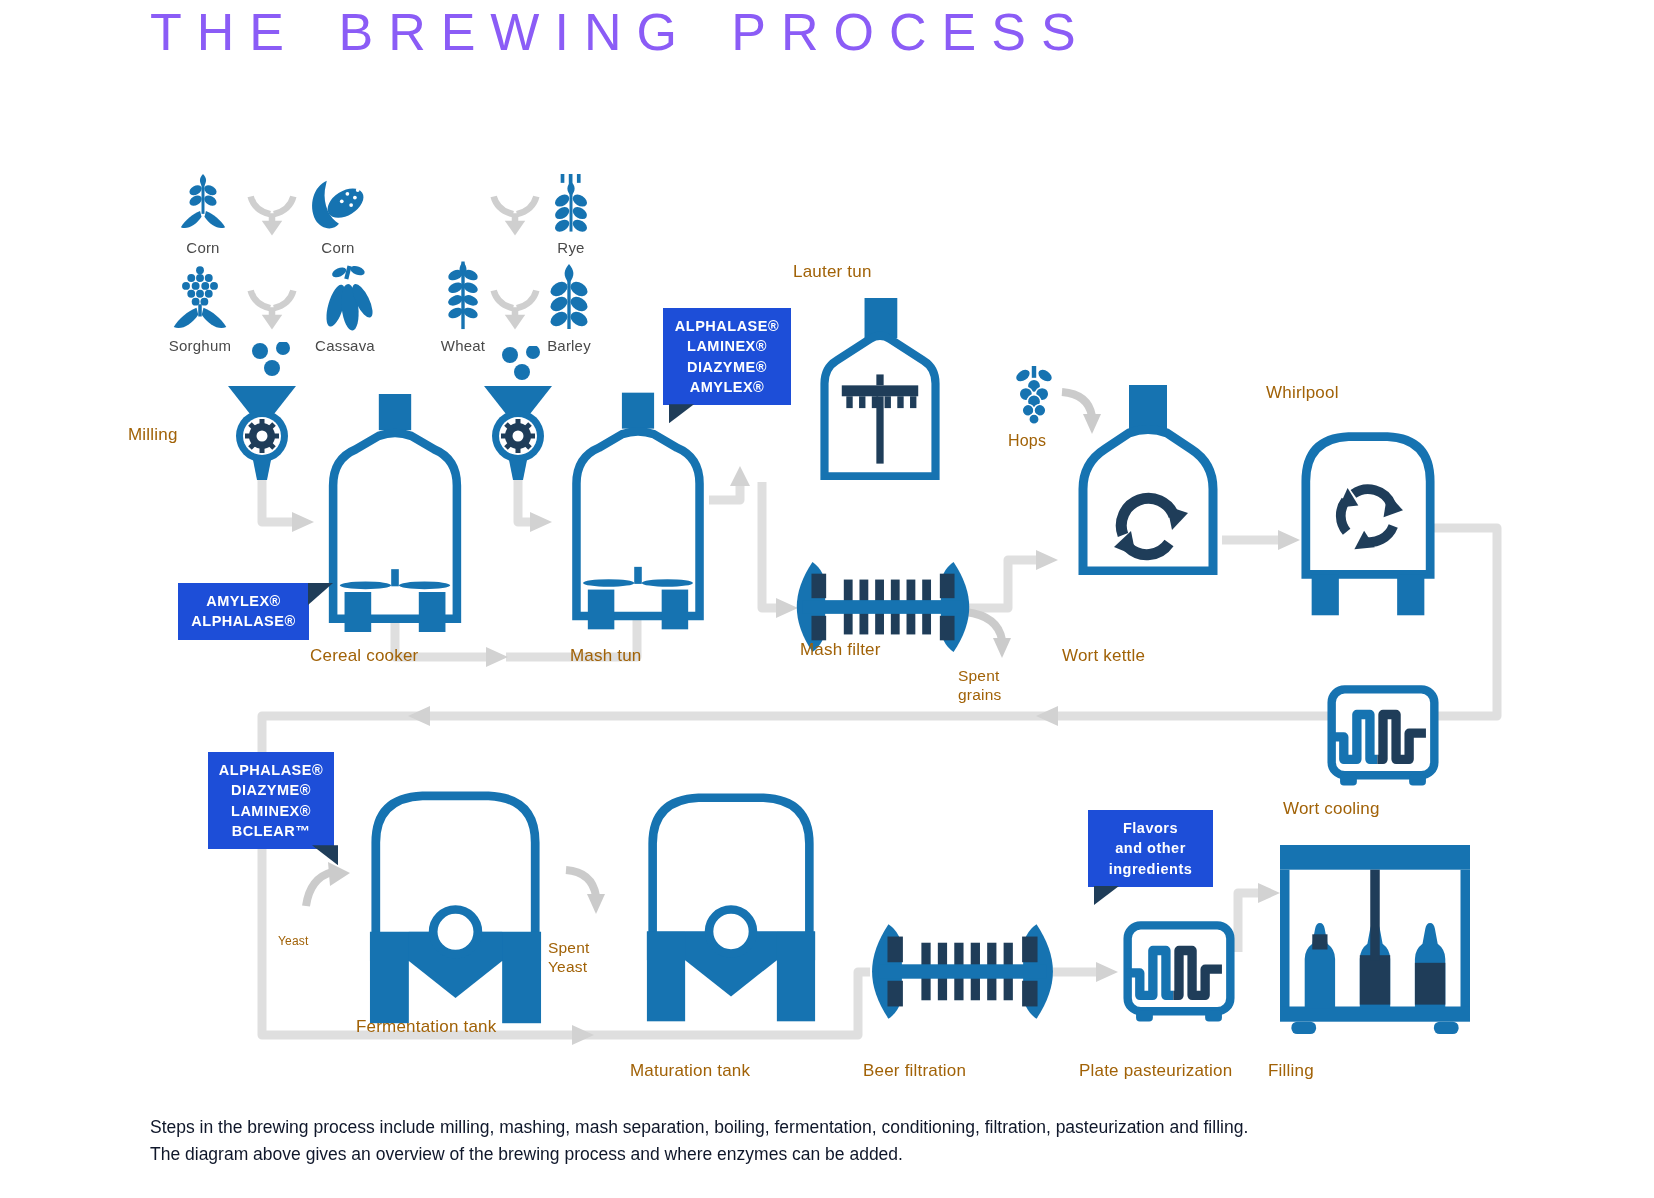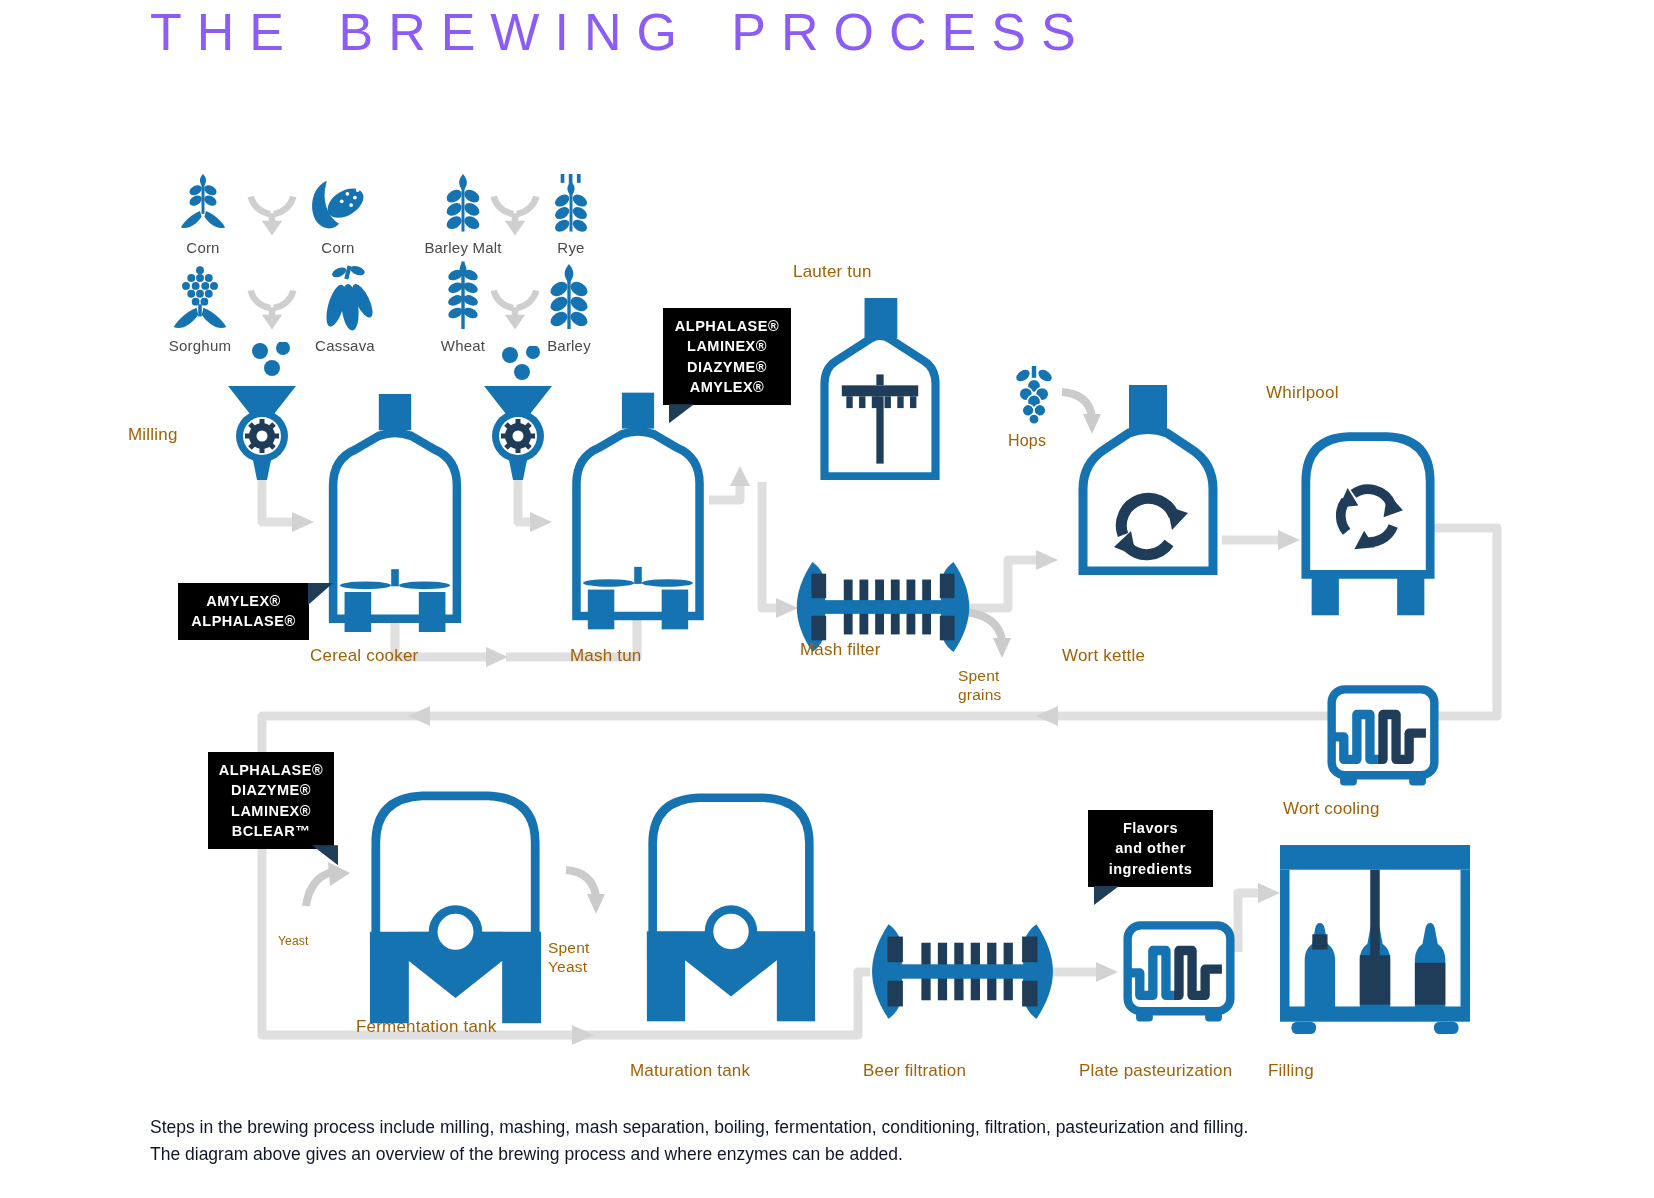--- a/index.html
+++ b/index.html
@@ -5,21 +5,21 @@
   html,body{margin:0;padding:0;background:#ffffff;}
   .canvas{position:relative;width:1654px;height:1198px;background:#ffffff;overflow:hidden;
           font-family:"Liberation Sans",sans-serif;}
   .title{position:absolute;left:150px;top:2px;font-size:52px;font-weight:400;color:#8b5cf6;
          letter-spacing:15px;word-spacing:10px;white-space:nowrap;}
   .pipes{position:absolute;left:0;top:0;z-index:0;}
   .icn{position:absolute;z-index:2;}
   .ing{position:absolute;width:110px;display:flex;flex-direction:column;align-items:center;z-index:2;}
   .ilbl{margin-top:3px;font-size:15px;color:#4a4a4a;text-align:center;letter-spacing:.2px;}
   .slbl{position:absolute;z-index:3;font-size:17px;color:#a16207;text-align:left;letter-spacing:.2px;line-height:1.25;}
-  .callout{position:absolute;z-index:4;background:#000000;color:#ffffff;text-align:center;
+  .callout{position:absolute;z-index:4;background:#1d4ed8;color:#ffffff;text-align:center;
            font-size:14.5px;font-weight:bold;letter-spacing:.5px;line-height:1.4;
            padding:8px 6px;box-sizing:border-box;}
   .tail{position:absolute;background:#1f3d59;}
   .tail-bl{left:6px;bottom:-18px;width:25px;height:19px;clip-path:polygon(0 0,100% 0,0 100%);}
   .tail-tr{right:-24px;top:0;width:25px;height:22px;clip-path:polygon(0 0,100% 0,0 100%);}
   .tail-br{right:-4px;bottom:-16px;width:26px;height:20px;clip-path:polygon(0 0,100% 0,100% 100%);}
   .caption{position:absolute;left:150px;top:1114px;width:1330px;font-size:17.5px;color:#0f172a;
            line-height:1.55;z-index:3;}
 </style>
 </head>
@@ -306,26 +306,20 @@
         <use href="#g-rice"></use>
       </svg>
     <div class="ilbl">Corn</div>
   </div>
   <div class="ing" style="left:283px;top:174px">
     <svg class="icn" style="position:static" width="60" height="62" viewBox="0 0 64 60">
         <use href="#g-corn"></use>
       </svg>
     <div class="ilbl">Corn</div>
   </div>
-  <div class="ing" style="left:408px;top:174px">
-    <svg class="icn" style="position:static" width="56" height="62" viewBox="0 0 64 84">
-        <use href="#g-grain"></use>
-      </svg>
-    <div class="ilbl">Barley Malt</div>
-  </div>
   <div class="ing" style="left:145px;top:264px">
     <svg class="icn" style="position:static" width="58" height="70" viewBox="0 0 64 80">
         <use href="#g-sorghum"></use>
       </svg>
     <div class="ilbl">Sorghum</div>
   </div>
   <div class="ing" style="left:516px;top:174px">
     <svg class="icn" style="position:static" width="56" height="62" viewBox="0 0 64 84">
         <use href="#g-rye"></use>
       </svg>

